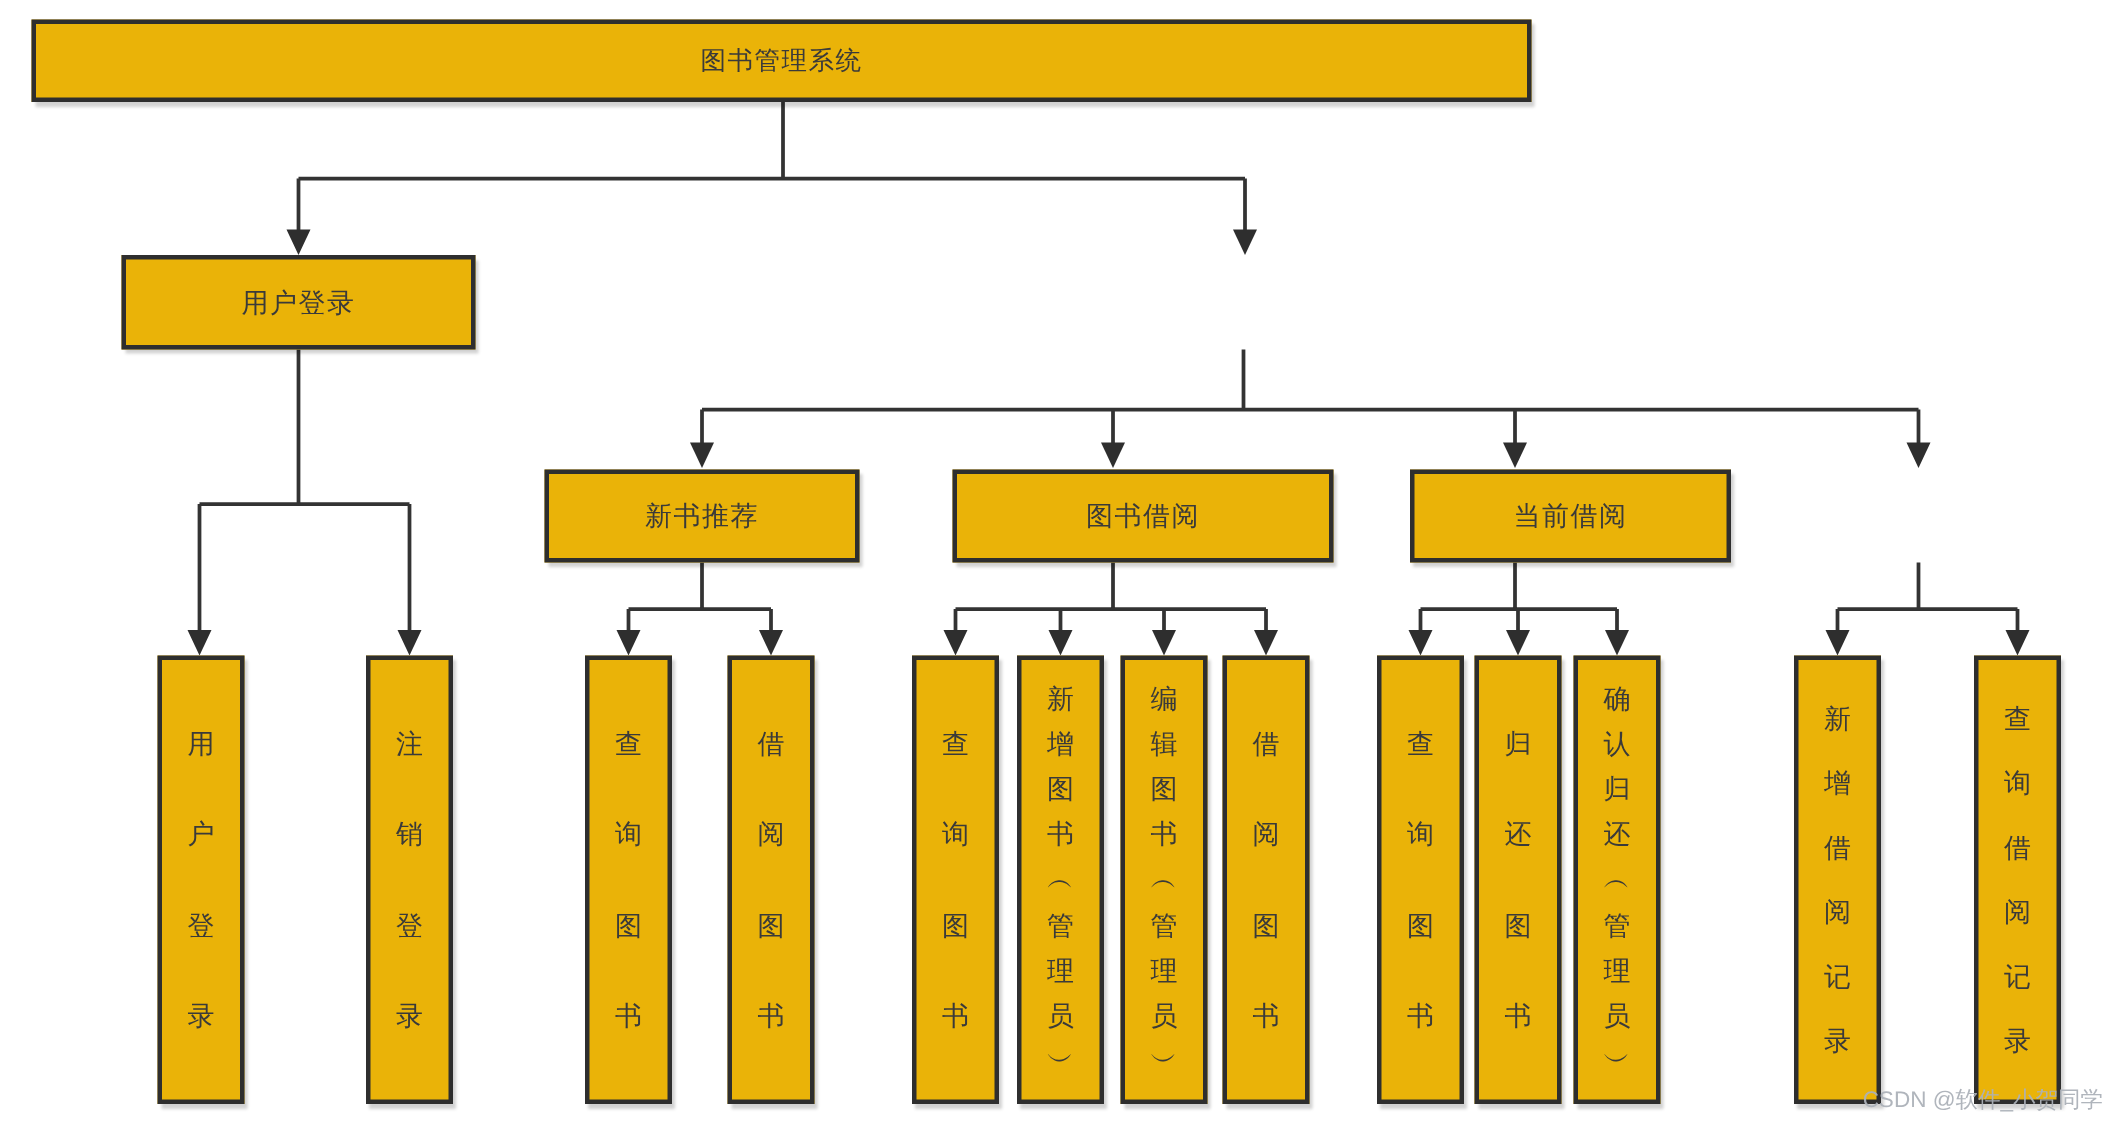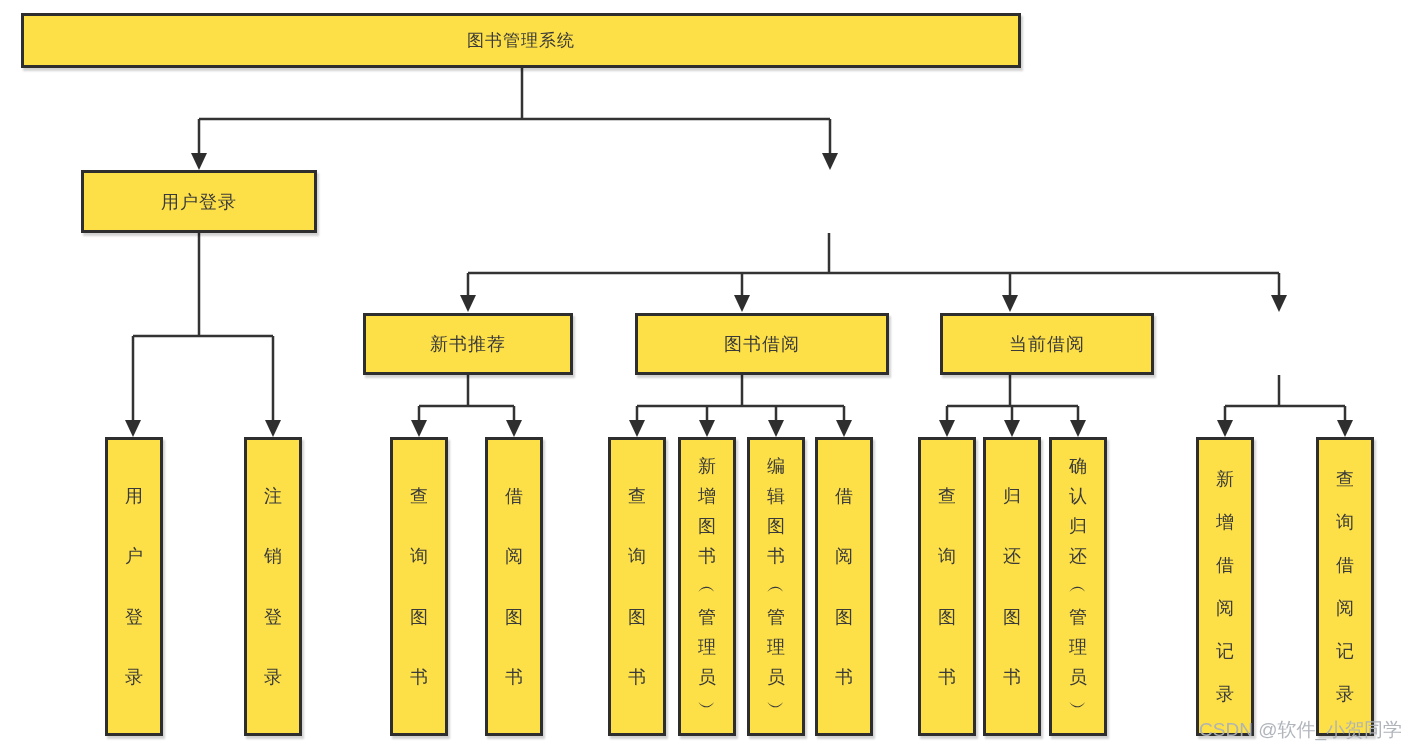--- a/index.html
+++ b/index.html
@@ -2,37 +2,37 @@
 <html><head>
 <meta charset="utf-8">
 <style>
   html,body{margin:0;padding:0;background:#ffffff;}
   .canvas{
     position:relative;width:1405px;height:747px;background:#ffffff;
     font-family:"Liberation Sans",sans-serif;overflow:hidden;
   }
   .connectors{position:absolute;left:0;top:0;width:1405px;height:747px;}
   .box{
-    position:absolute;background:#fde047;border:3px solid #2e2e2e;
+    position:absolute;background:#eab308;border:3px solid #2e2e2e;
     box-sizing:border-box;display:flex;align-items:center;justify-content:center;
     color:#3a3a3a;box-shadow:2px 3px 2px rgba(0,0,0,0.18);
   }
   .hlabel{font-size:18px;letter-spacing:1px;white-space:nowrap;}
   .root-box .hlabel{font-size:17px;}
   .lvl2{top:170px;height:63px;align-items:center;}
   .lvl3{top:313px;height:62px;}
   .leaf{top:437px;height:299px;width:58px;}
   .vtext{
     display:flex;flex-direction:column;justify-content:space-evenly;align-items:center;
     width:100%;height:100%;padding:5px 0;box-sizing:border-box;
     font-size:18px;color:#3a3a3a;line-height:1;
   }
   .watermark{
     position:absolute;right:3px;bottom:4px;z-index:5;
-    font-size:19px;color:rgba(172,177,184,0.95);white-space:nowrap;
+    font-size:15px;color:rgba(172,177,184,0.95);white-space:nowrap;
   }
   line,path{stroke:#333333;stroke-width:2.5;fill:none;}
   polygon{fill:#2e2e2e;stroke:none;}
 </style>
 </head>
 <body>
 
 <div class="canvas">
 
   <svg class="connectors" viewBox="0 0 1405 747">

